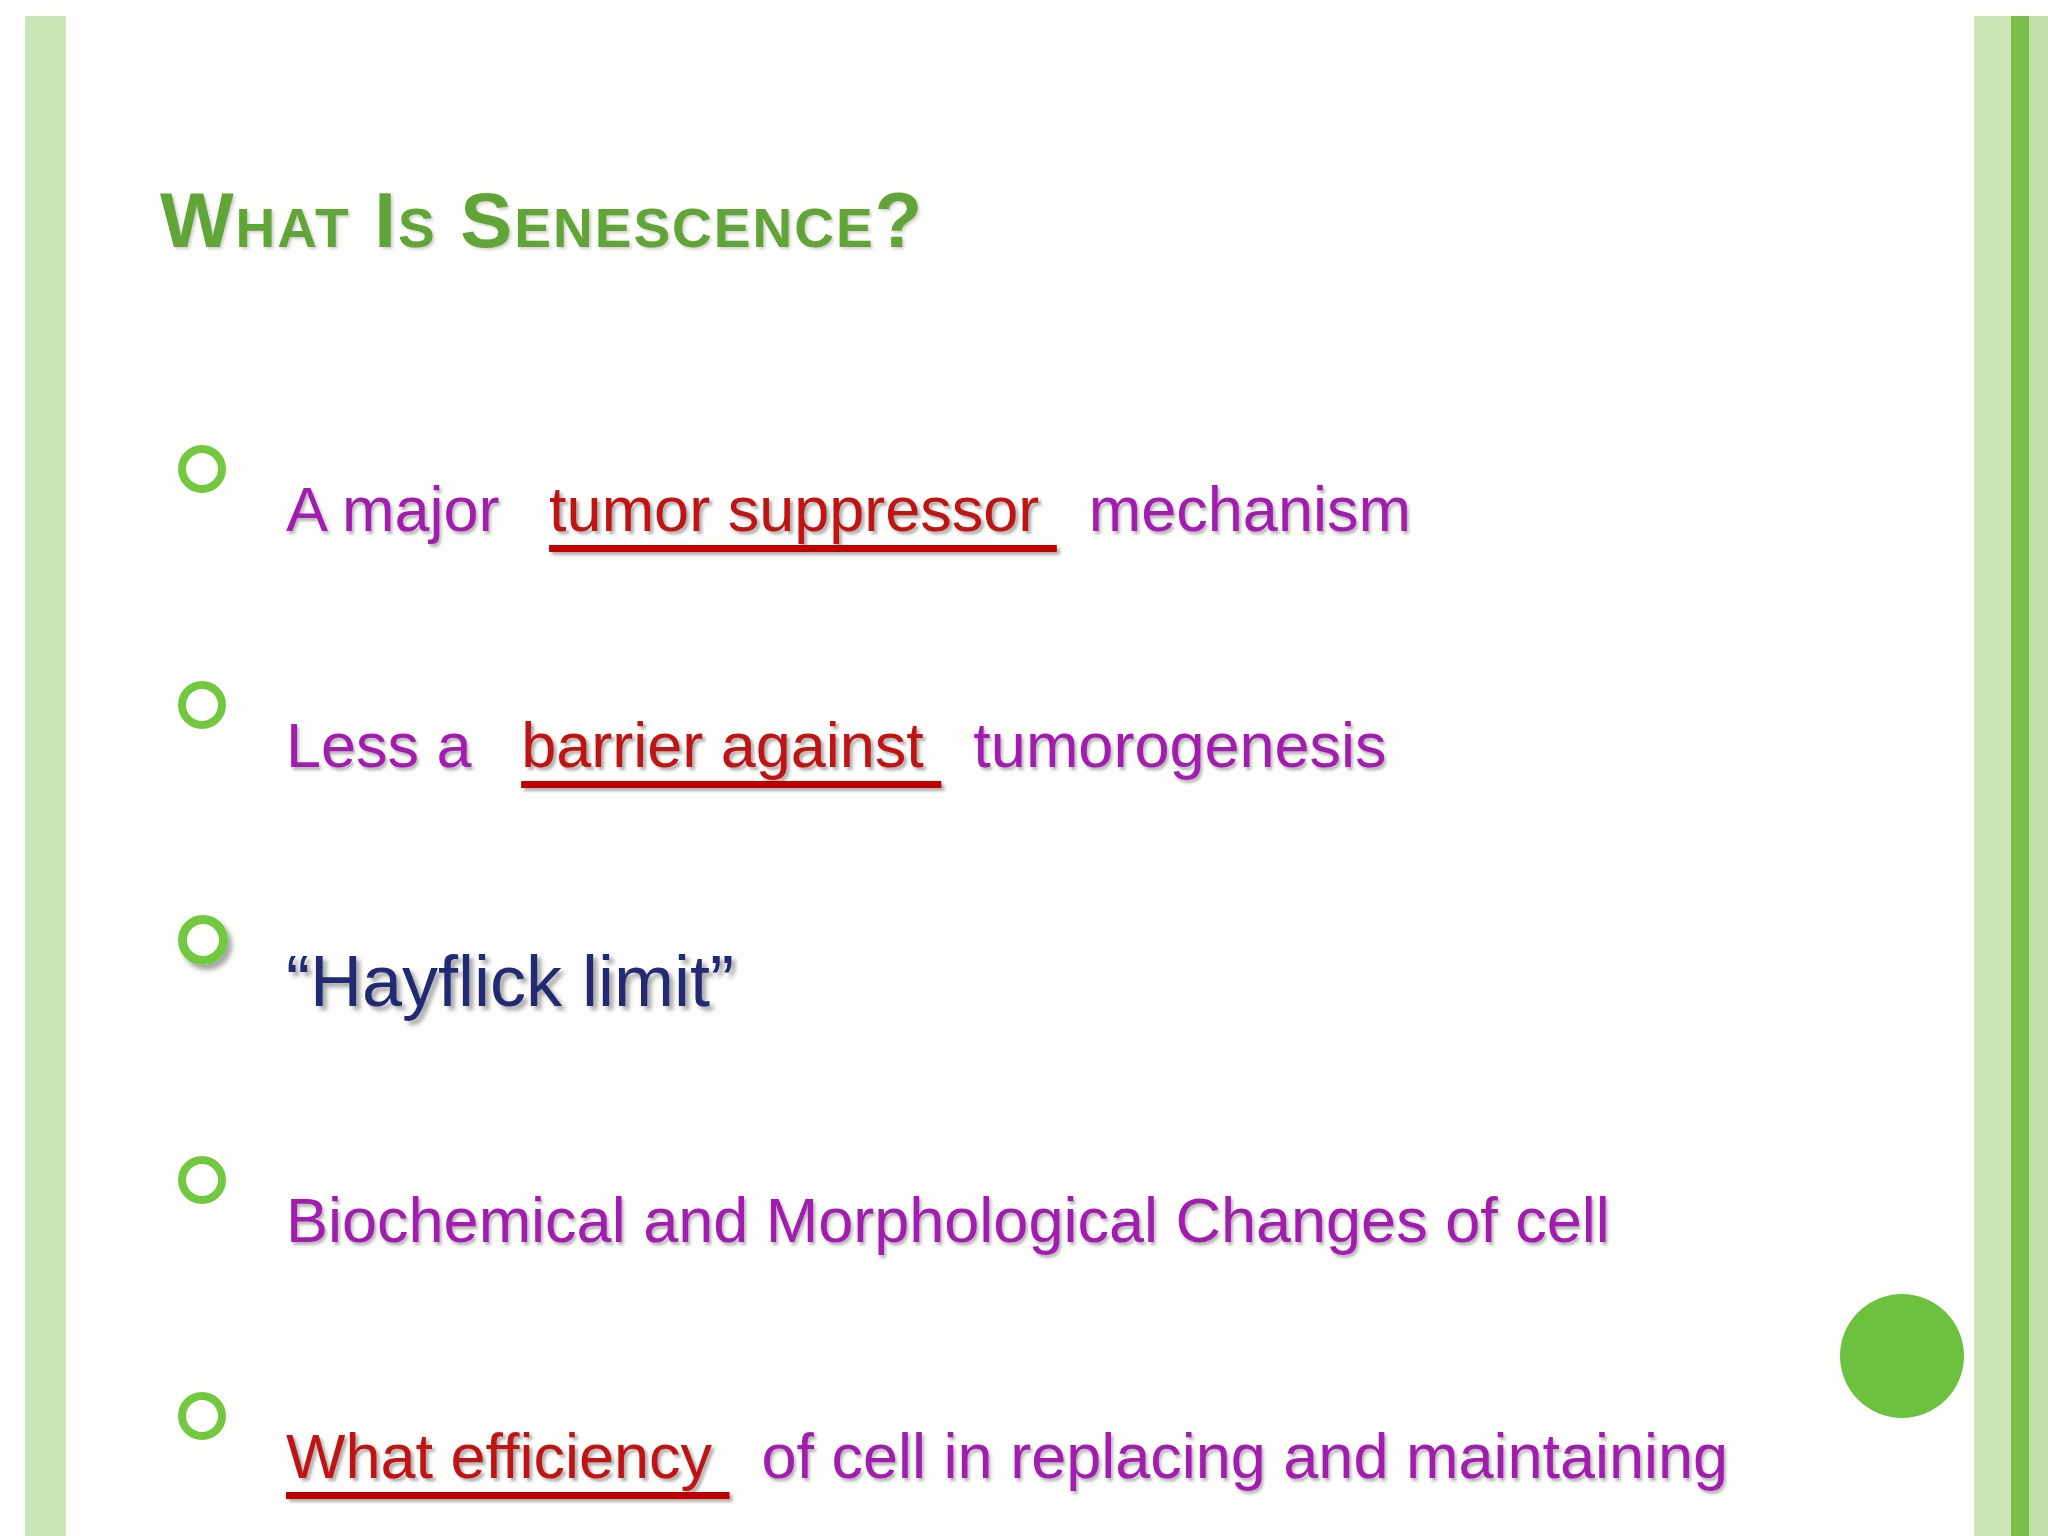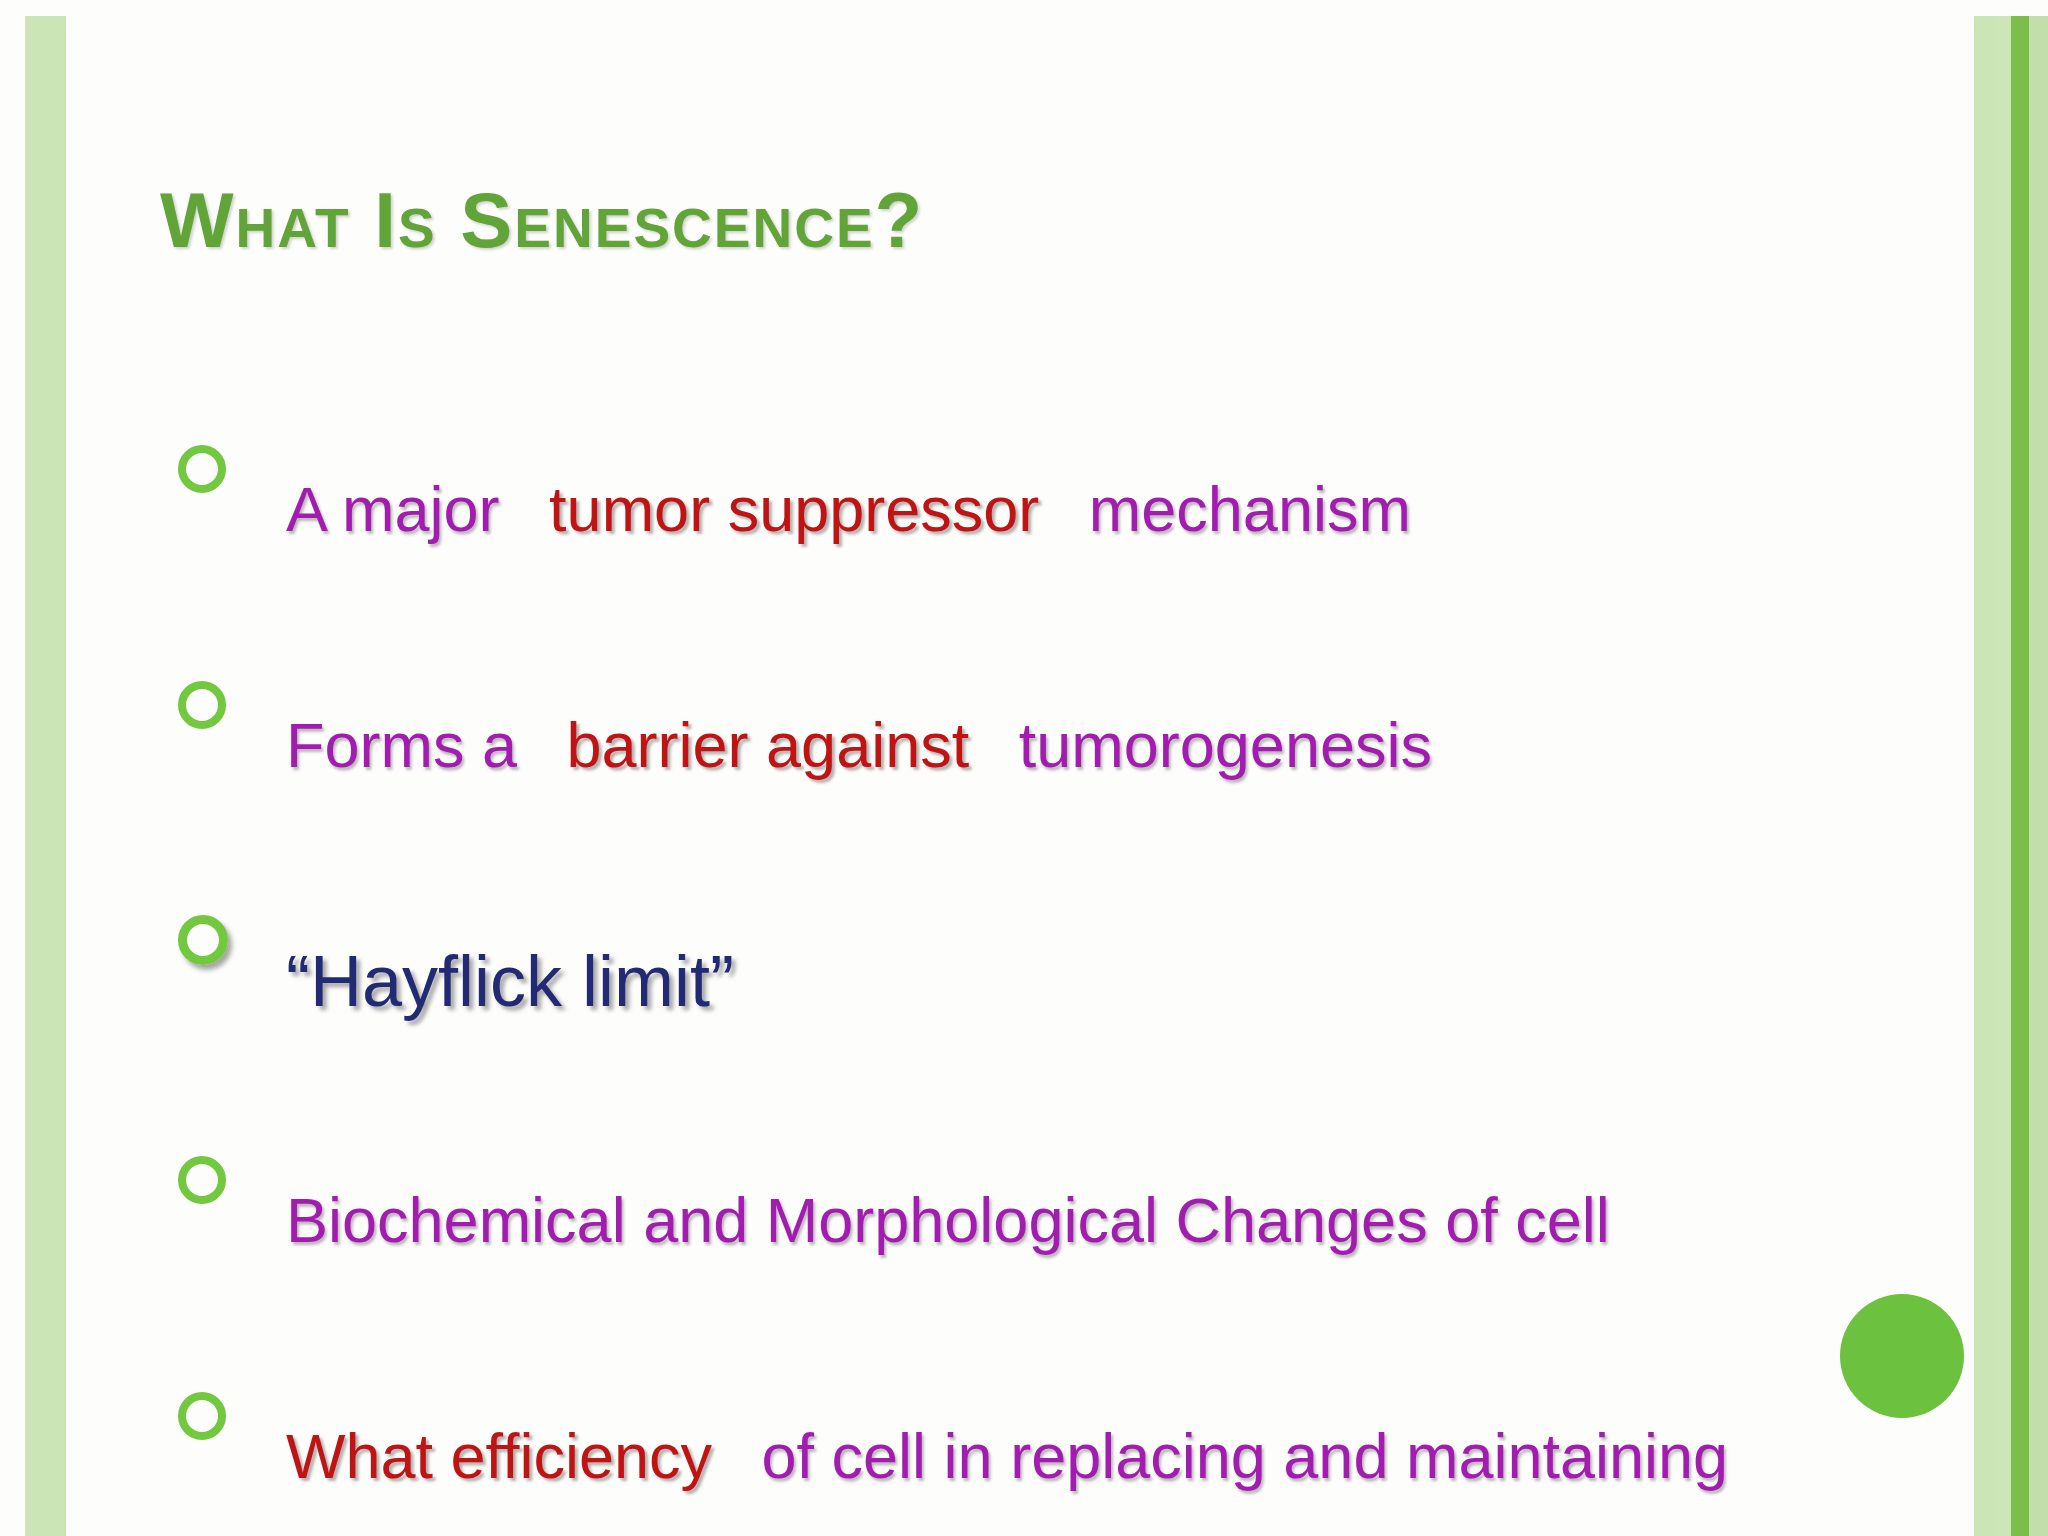--- a/index.html
+++ b/index.html
@@ -50,20 +50,21 @@
     border-width: 9px; top: 45px;
     box-shadow: 4px 5px 5px rgba(0,0,0,0.35);
   }
 
   .seg-black {
     color: #a21caf;
     text-shadow: 2px 3px 3px rgba(0,0,0,0.28);
   }
   .seg-red {
     color: #c01313;
+    text-decoration: underline;
     text-decoration-color: #c00000;
     text-decoration-thickness: 7px;
     text-underline-offset: 14px;
     text-shadow: 3px 3px 3px rgba(0,0,0,0.3);
   }
   .seg-navy {
     color: #212a72;
     font-size: 72px;
     text-shadow: 4px 4px 4px rgba(0,0,0,0.35);
   }
@@ -94,21 +95,21 @@
     <div class="bullets">
         <div class="bullet-row">
           <span class="ring"></span>
           <div class="text">
             <div class="line"><span class="seg-black">A major </span><span class="seg-red">tumor suppressor </span><span class="seg-black">mechanism</span></div>
           </div>
         </div>
         <div class="bullet-row">
           <span class="ring"></span>
           <div class="text">
-            <div class="line"><span class="seg-black">Forms a </span><span class="seg-red">barrier against </span><span class="seg-black">tumorogenesis</span></div>
+            <div class="line"><span class="seg-black">Less a </span><span class="seg-red">barrier against </span><span class="seg-black">tumorogenesis</span></div>
           </div>
         </div>
         <div class="bullet-row">
           <span class="ring ring-large"></span>
           <div class="text">
             <div class="line"><span class="seg-navy">“Hayflick limit”</span></div>
           </div>
         </div>
         <div class="bullet-row">
           <span class="ring"></span>

